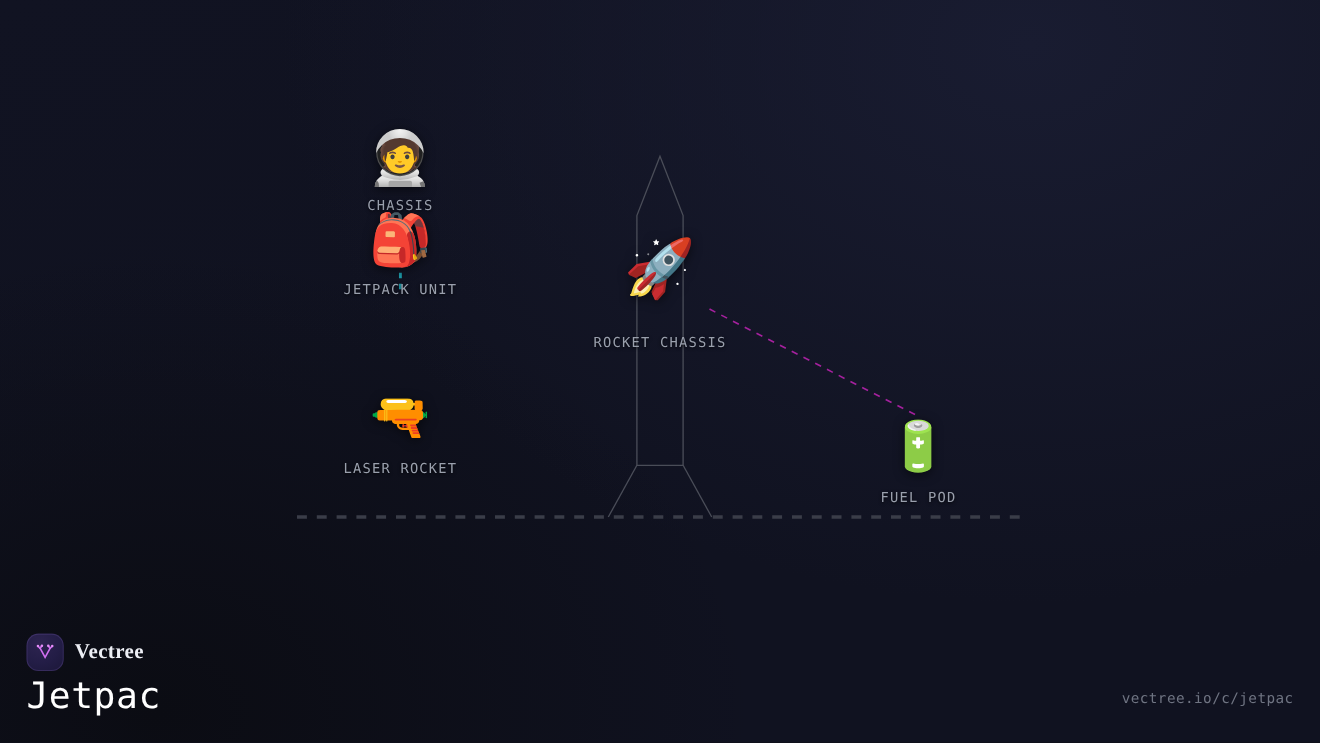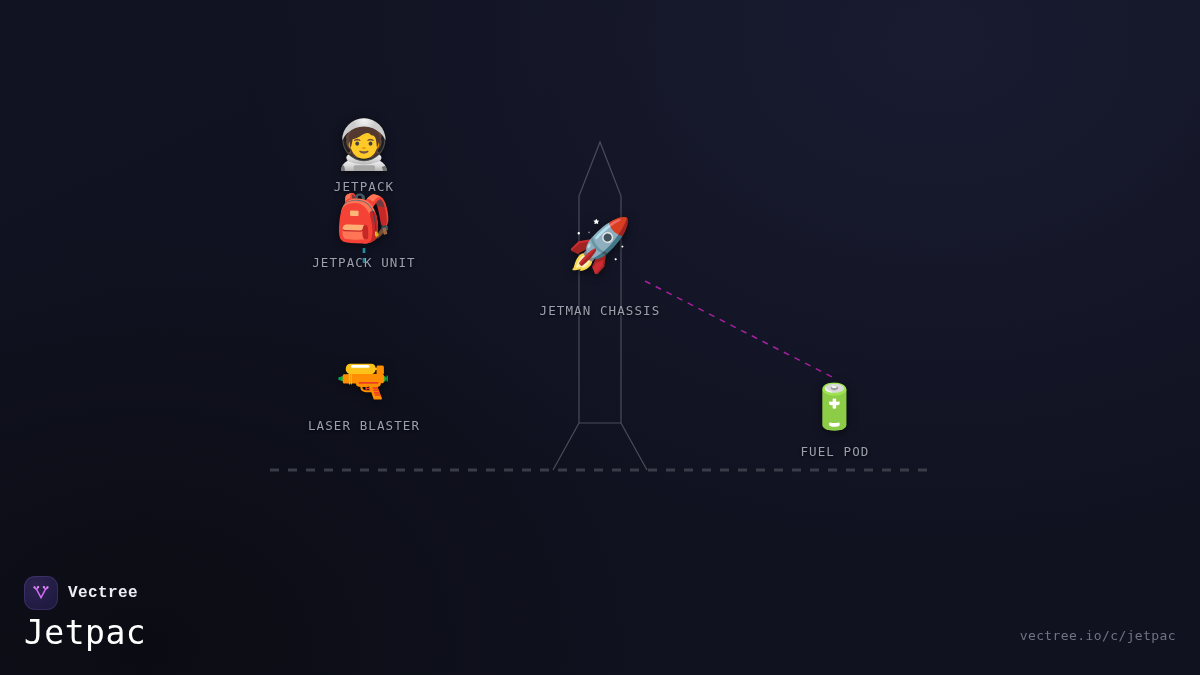--- a/index.html
+++ b/index.html
@@ -79,22 +79,22 @@
     width: 34px;
     height: 34px;
     border-radius: 11px;
     background: radial-gradient(circle at 35% 25%, #2d2450 0%, #231d46 55%, #1b1738 100%);
     box-shadow: inset 0 0 0 1px rgba(160,120,230,.18);
     display: flex;
     align-items: center;
     justify-content: center;
   }
   #brand-name {
-    font-family: Liberation Mono, monospace;
-    font-size: 16px;
+    font-family: Liberation Serif, serif;
+    font-size: 19px;
     font-weight: bold;
     color: #eceef4;
     letter-spacing: .4px;
   }
   #page-title {
     font-family: "DejaVu Sans Mono", "Liberation Mono", monospace;
     font-size: 33px;
     font-weight: normal;
     color: #ffffff;
     letter-spacing: .5px;
@@ -130,36 +130,36 @@
 
     <line x1="270" y1="470" x2="930" y2="470" stroke="#3a3d48" stroke-width="3.2" stroke-dasharray="9 9" stroke-linecap="butt"></line>
 
     <line x1="364" y1="238" x2="364" y2="263" stroke="#1e9aa8" stroke-width="2.6" stroke-dasharray="5 5" stroke-linecap="butt"></line>
 
     <line x1="645" y1="281" x2="836" y2="379" stroke="#a5219e" stroke-width="1.5" stroke-dasharray="6 6" stroke-linecap="butt"></line>
   </svg>
 
   <div class="node" style="left:364px; top:144px;">
     <span class="node-emoji" style="font-size:48px;">🧑‍🚀</span>
-    <span class="node-label" style="top:calc(50% + 35px);">JETPACK</span>
+    <span class="node-label" style="top:calc(50% + 35px);">CHASSIS</span>
   </div>
 
   <div class="node" style="left:364px; top:218px;">
     <span class="node-emoji" style="font-size:46px;">🎒</span>
     <span class="node-label" style="top:calc(50% + 37px);">JETPACK UNIT</span>
   </div>
 
   <div class="node" style="left:364px; top:380px;">
     <span class="node-emoji" style="font-size:44px;">🔫</span>
-    <span class="node-label" style="top:calc(50% + 38px);">LASER BLASTER</span>
+    <span class="node-label" style="top:calc(50% + 38px);">LASER ROCKET</span>
   </div>
 
   <div class="node" style="left:600px; top:245px;">
     <span class="node-emoji" style="font-size:52px;">🚀</span>
-    <span class="node-label" style="top:calc(50% + 58px);">JETMAN CHASSIS</span>
+    <span class="node-label" style="top:calc(50% + 58px);">ROCKET CHASSIS</span>
   </div>
 
   <div class="node" style="left:835px; top:407px;">
     <span class="node-emoji" style="font-size:44px;">🔋</span>
     <span class="node-label" style="top:calc(50% + 37px);">FUEL POD</span>
   </div>
 
   <div id="brand">
     <div id="brand-row">
       <div id="brand-logo">

